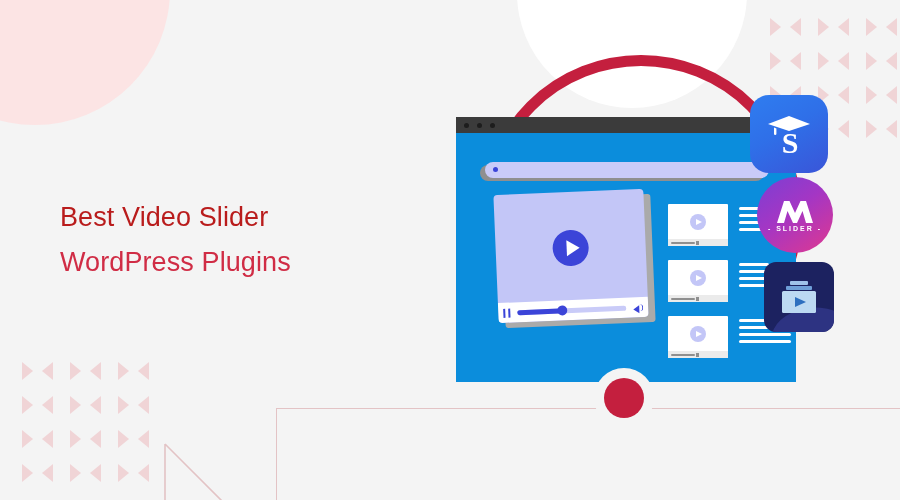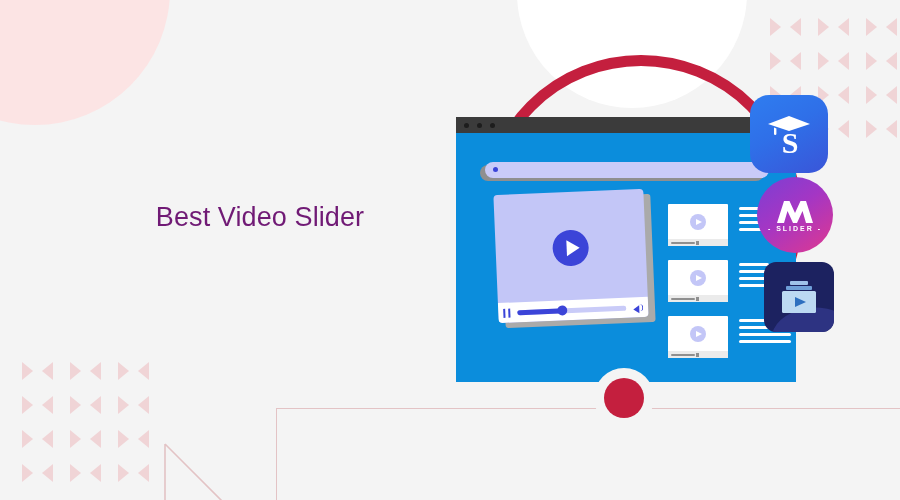--- a/index.html
+++ b/index.html
@@ -57,26 +57,25 @@
   .tri-rowgap{height:16px;}
 
   
   .headline{
     position:absolute;
     left:60px;top:203px;
     width:400px;
   }
   .headline .line1{
     font-size:27px;
-    color:#701a75;
+    color:#b91c1c;
     letter-spacing:.1px;
     line-height:1.05;
     margin:0 0 17px 0;
     font-weight:400;
-    text-align:center;
   }
   .headline .line2{
     font-size:27px;
     color:#d02c45;
     letter-spacing:.1px;
     line-height:1.05;
     margin:0;
     font-weight:400;
   }
 
@@ -471,20 +470,21 @@
       <div class="tri-pair">
           <div class="tri-r"></div>
           <div class="tri-gap"></div>
           <div class="tri-l"></div>
         </div>
     </div>
   </div>
 
   <div class="headline">
     <div class="line1">Best Video Slider</div>
+    <div class="line2">WordPress Plugins</div>
   </div>
 
   <div class="illus">
 
     <div class="white-circle"></div>
     <div class="crimson-ring"></div>
 
     <div class="browser">
       <div class="browser-bar">
         <div class="dot"></div>

